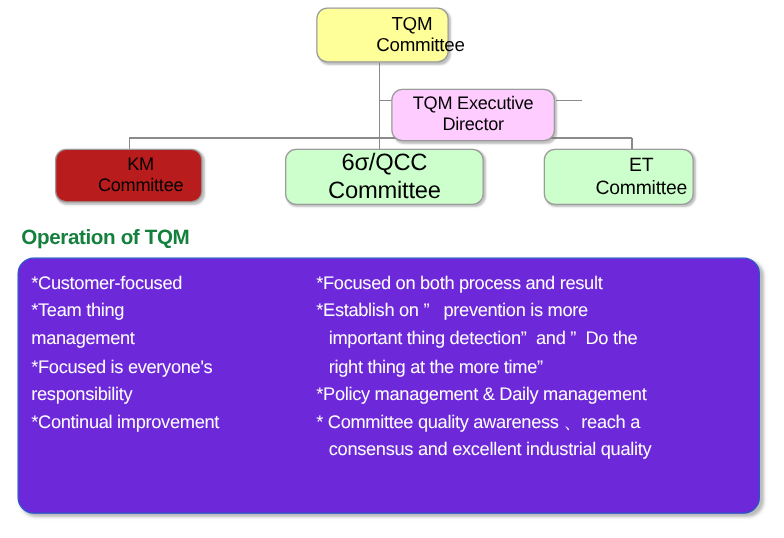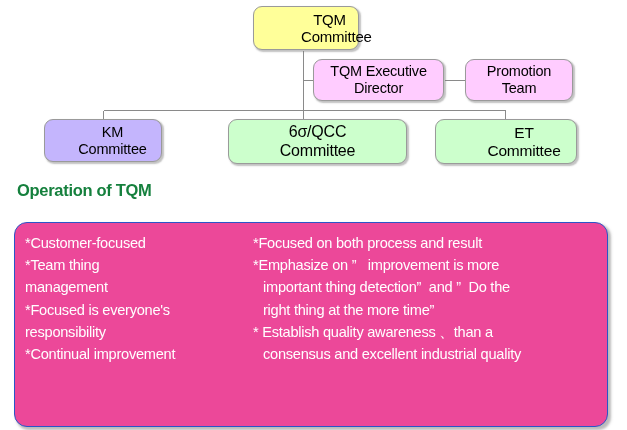--- a/index.html
+++ b/index.html
@@ -42,45 +42,45 @@
     text-align: center;
     color: #000000;
     font-family: "Liberation Sans", sans-serif;
     line-height: 1.14;
     letter-spacing: -0.2px;
     box-shadow: 1.5px 1.5px 1.5px rgba(120,120,120,0.45);
   }
   .node span { display: block; width: 100%; }
 
   .node.yellow { background: #ffff99; padding-left: 47px; }
-  .node.pink   { background: #ffccff; }
+  .node.pink   { background: #ffccff; margin-top: 12px; }
   .node.green  { background: #ccffcc; }
 
   #node-tqm-committee {
     left: 253px; top: 6px; width: 106px; height: 44px;
     font-size: 15px;
   }
   #node-tqm-executive-director {
     left: 313px; top: 59px; width: 131px; height: 42px;
     font-size: 14.5px;
   }
   #node-promotion-team {
     left: 465px; top: 59px; width: 108px; height: 42px;
     font-size: 14.5px;
   }
   #node-km-committee {
     left: 44px; top: 119px; width: 118px; height: 43px;
     font-size: 14.5px;
   }
   #node-six-sigma-qcc-committee {
-    left: 228px; top: 119px; width: 179px; height: 45px;
-    font-size: 16px;
+    left: 228px; top: 119px; width: 159px; height: 45px;
+    font-size: 19px;
   }
   #node-et-committee {
-    left: 435px; top: 119px; width: 142px; height: 45px;
+    left: 435px; top: 119px; width: 120px; height: 45px;
     font-size: 15.5px;
     padding-left: 36px;
   }
 
   
   #operation-title {
     position: absolute;
     left: 17px; top: 181px;
     font-size: 16.5px;
     font-weight: bold;
@@ -136,50 +136,48 @@
   </svg>
 
   <div class="node yellow" id="node-tqm-committee" style="background: rgb(255, 255, 153);">
     <span>TQM<br>Committee</span>
   </div>
 
   <div class="node pink" id="node-tqm-executive-director" style="background: rgb(255, 204, 255);">
     <span>TQM Executive<br>Director</span>
   </div>
 
-  <div class="node pink" id="node-promotion-team" style="background: rgb(255, 204, 255);">
-    <span>Promotion<br>Team</span>
-  </div>
 
-  <div class="node green" id="node-km-committee" style="background: #c4b5fd; padding-left: 19px;">
+  <div class="node green" id="node-km-committee" style="background: #b91c1c; padding-left: 19px;">
     <span>KM<br>Committee</span>
   </div>
 
   <div class="node green" id="node-six-sigma-qcc-committee" style="background: rgb(204, 255, 204);">
     <span>6σ/QCC<br>Committee</span>
   </div>
 
   <div class="node green" id="node-et-committee" style="background: rgb(204, 255, 204);">
     <span>ET<br>Committee</span>
   </div>
 
 </div>
 
 <div id="operation-title">Operation of TQM</div>
 
-<div id="operation-panel" style="background: #ec4899; margin-top: 16px;">
+<div id="operation-panel" style="background: #6d28d9;">
   <div class="panel-col" id="operation-left-column">
       <div class="panel-line">*Customer-focused</div>
       <div class="panel-line">*Team thing</div>
       <div class="panel-line">management</div>
       <div class="panel-line">*Focused is everyone's</div>
       <div class="panel-line">responsibility</div>
       <div class="panel-line">*Continual improvement</div>
     </div>
   <div class="panel-col" id="operation-right-column">
       <div class="panel-line">*Focused on both process and result</div>
-      <div class="panel-line">*Emphasize on ”   improvement is more</div>
+      <div class="panel-line">*Establish on ”   prevention is more</div>
       <div class="panel-line indent">important thing detection”  and ”  Do the</div>
       <div class="panel-line indent">right thing at the more time”</div>
-      <div class="panel-line">* Establish quality awareness 、than a</div>
+      <div class="panel-line">*Policy management &amp; Daily management</div>
+      <div class="panel-line">* Committee quality awareness 、reach a</div>
       <div class="panel-line indent">consensus and excellent industrial quality</div>
     </div>
 </div>
 
 </body></html>

